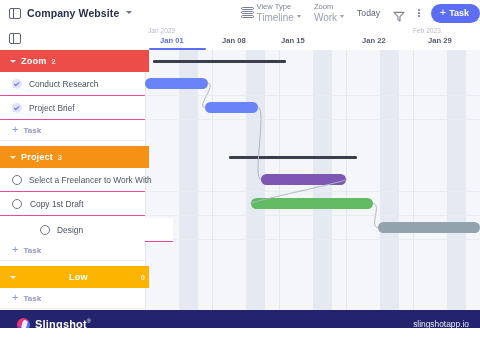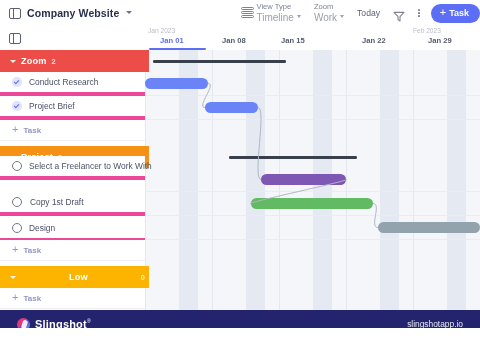--- a/index.html
+++ b/index.html
@@ -65,21 +65,21 @@
 
   
   .list{position:absolute;left:0;top:0;width:145px;height:260px;background:#fff;z-index:3;}
   .grp{position:absolute;left:0;width:145px;height:22px;display:flex;align-items:center;gap:5px;
        padding-left:10px;box-sizing:border-box;cursor:pointer;}
   .grp .gcaret{width:0;height:0;border-left:3.2px solid transparent;border-right:3.2px solid transparent;
                border-top:3.6px solid rgba(255,255,255,.92);margin-top:1px;}
   .gname{font-size:9.2px;font-weight:bold;color:#fff;letter-spacing:.1px;}
   .gcount{font-size:7.4px;color:rgba(255,255,255,.82);font-weight:bold;}
   .grow{position:absolute;left:0;width:145px;height:24px;display:flex;align-items:center;gap:7px;
-        padding-left:12px;box-sizing:border-box;background:#fff;border-bottom:4px solid #ec4899;cursor:pointer;}
+        padding-left:12px;box-sizing:border-box;background:#fff;border-bottom:1px solid #ec4899;cursor:pointer;}
   .chk{width:10px;height:10px;border-radius:50%;flex:0 0 auto;box-sizing:border-box;position:relative;}
   .chk.done{background:#dfe3fb;}
   .chk.done:after{content:"";position:absolute;left:2.4px;top:3.1px;width:4px;height:1.9px;
                   border-left:1.3px solid #5b6ef5;border-bottom:1.3px solid #5b6ef5;transform:rotate(-45deg);}
   .chk.open{border:1.2px solid #6d7governor;}
   .chk.open{border:1.2px solid #70778a;background:#fff;}
   .tname{font-size:8.4px;color:#4b5164;white-space:nowrap;}
   .addrow{position:absolute;left:0;width:145px;height:20px;display:flex;align-items:center;gap:5px;
           padding-left:12px;box-sizing:border-box;background:#fff;cursor:pointer;}
   .addrow .p{color:#8f94ff;font-size:11px;line-height:1;margin-top:-1px;}
@@ -94,21 +94,21 @@
   
   .footer{position:absolute;left:0;top:310px;width:480px;height:28px;background:#24246e;
           display:flex;align-items:center;}
   .fl{display:flex;align-items:center;gap:5px;padding-left:17px;}
   .slogo{width:13px;height:13px;border-radius:50%;position:relative;overflow:hidden;
          background:linear-gradient(135deg,#e8357a 0%,#e8357a 45%,#7a3fd6 46%,#3fa9f5 100%);}
   .slogo:after{content:"";position:absolute;left:4.5px;top:2px;width:5px;height:9px;
                background:#fff;border-radius:3px;opacity:.9;transform:rotate(18deg);}
   .sname{color:#fff;font-size:11px;font-weight:bold;letter-spacing:.2px;}
   .sname sup{font-size:5px;vertical-align:super;font-weight:normal;}
-  .furl{margin-left:auto;padding-right:17px;color:#e7e8f2;font-size:8.4px;}
+  .furl{margin-left:auto;padding-right:11px;color:#e7e8f2;font-size:8.4px;}
 </style>
 </head>
 <body>
 
 <div class="app">
 
   <div class="topbar">
     <div class="tb-left">
       <span class="panel-icon"></span>
       <span class="proj-title">Company Website</span>
@@ -230,29 +230,29 @@
         <div class="addrow" style="top: 70px;">
           <span class="p">+</span>
           <span class="t">Task</span>
         </div>
         <div class="sep" style="top: 90px;"></div>
         <div class="grp" style="top: 96px; background: rgb(245, 145, 21);">
           <span class="gcaret"></span>
           <span class="gname">Project</span>
           <span class="gcount">3</span>
         </div>
-        <div class="grow" style="top: 106px;">
+        <div class="grow" style="top: 118px;">
           <span class="chk open"></span>
           <span class="tname">Select a Freelancer to Work With</span>
         </div>
         <div class="grow" style="top: 142px; gap: 8px;">
           <span class="chk open"></span>
           <span class="tname">Copy 1st Draft</span>
         </div>
-        <div class="grow" style="top: 168px;">
+        <div class="grow" style="top: 168px; margin-left: 28px;">
           <span class="chk open"></span>
           <span class="tname">Design</span>
         </div>
         <div class="addrow" style="top: 190px;">
           <span class="p">+</span>
           <span class="t">Task</span>
         </div>
         <div class="sep" style="top: 210px;"></div>
         <div class="grp" style="top: 216px; background: rgb(252, 180, 0); justify-content: space-between;">
           <span class="gcaret"></span>

